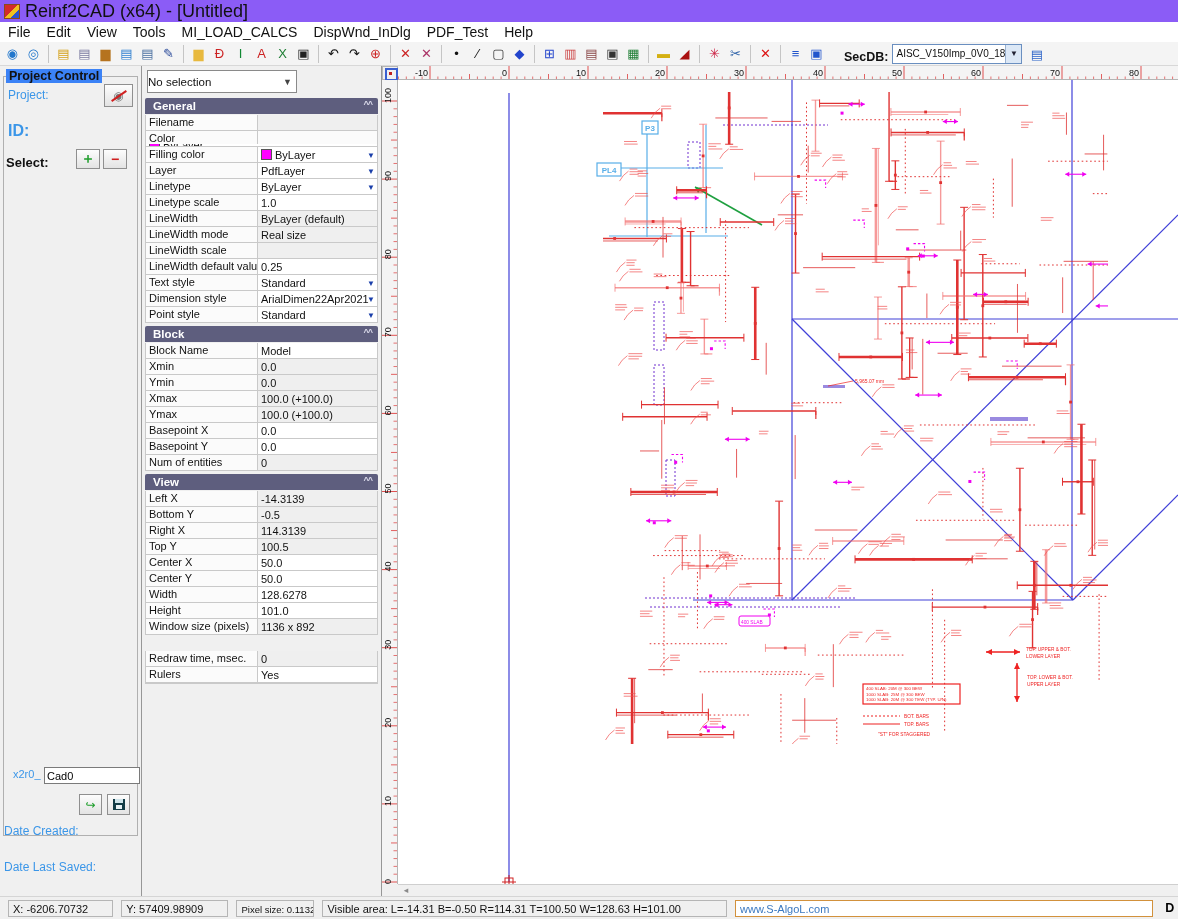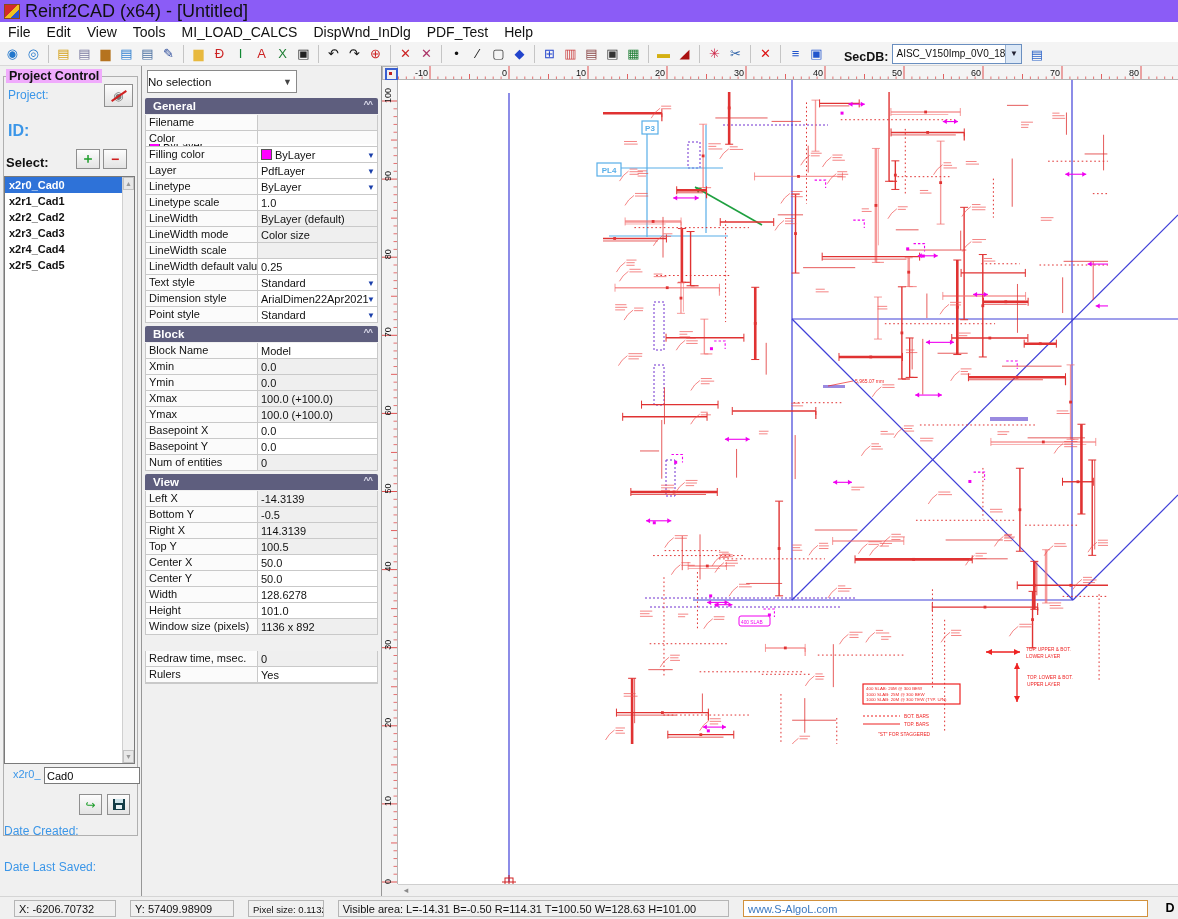--- a/index.html
+++ b/index.html
@@ -21,21 +21,21 @@
   .tb-sep{width:1px;height:18px;background:#c5c5c5;margin:0 4px;}
   .secdb{display:flex;align-items:flex-end;margin-left:17px;}
   .secdb-label{font-weight:bold;font-size:12.5px;margin-right:4px;}
   .secdb-combo{width:128px;height:18px;border:1px solid #6a8fc0;background:#fff;display:flex;align-items:center;}
   .secdb-combo .val{flex:1;font-size:10px;white-space:nowrap;overflow:hidden;padding-left:3px;}
   .secdb-combo .arr{width:15px;height:100%;background:#dce8f6;border-left:1px solid #9ab2d0;font-size:8px;
                     display:flex;align-items:center;justify-content:center;color:#223;}
   
   .leftpanel{left:0;top:66px;width:142px;height:830px;background:#f0f0f0;border-right:1px solid #979797;box-sizing:border-box;}
   .groupbox{position:absolute;left:3px;top:10px;width:133px;height:758px;border:1px solid #b0b0b0;}
-  .gb-title{position:absolute;left:6px;top:3px;background:#f0abfc;padding:0 3px;font-weight:bold;font-size:12.5px;}
+  .gb-title{position:absolute;left:6px;top:3px;background:#3b82f6;padding:0 3px;font-weight:bold;font-size:12.5px;}
   .blue-label{color:#3b96e8;font-size:12px;}
   .btn{background:linear-gradient(#fdfdfd,#e3e3e3);border:1px solid #8f8f8f;display:flex;align-items:center;
        justify-content:center;cursor:default;}
   .eye-btn{position:absolute;left:104px;top:18px;width:27px;height:21px;font-size:12px;color:#777;}
   .eye-btn .slash{position:absolute;width:18px;height:2px;background:#d02020;transform:rotate(-35deg);}
   .plus-btn{position:absolute;left:76px;top:83px;width:22px;height:18px;color:#1f9e2c;font-weight:bold;font-size:14px;}
   .minus-btn{position:absolute;left:103px;top:83px;width:22px;height:18px;color:#d02020;font-weight:bold;font-size:14px;}
   .listbox{position:absolute;left:4px;top:110px;width:129px;height:586px;background:#fff;border:1px solid #7a7a7a;}
   .list-item{height:16px;line-height:16px;font-weight:bold;font-size:11px;padding-left:4px;white-space:nowrap;}
   .list-item.sel{background:#2e72d8;color:#fff;}
@@ -74,21 +74,21 @@
   .corner-ico:before{content:"";position:absolute;left:2px;top:2px;width:3px;height:3px;background:#c02020;}
   .hruler{left:398px;top:66px;width:780px;height:14px;background:#f4f4f4;border-bottom:1px solid #b5b5b5;box-sizing:border-box;}
   .vruler{left:382px;top:80px;width:16px;height:804px;background:#f4f4f4;border-right:1px solid #b5b5b5;box-sizing:border-box;}
   .canvas{left:398px;top:80px;width:780px;height:804px;background:#ffffff;}
   .hscroll{left:398px;top:884px;width:780px;height:12px;background:#f0f0f0;border-top:1px solid #cfcfcf;box-sizing:border-box;}
   .hs-btn{position:absolute;left:2px;top:1px;width:12px;height:10px;color:#8a8a8a;font-size:9px;line-height:9px;text-align:center;}
   
   .statusbar{left:0;top:896px;width:1178px;height:23px;background:#f0f0f0;display:flex;align-items:center;
              font-size:11px;border-top:1px solid #d5d5d5;box-sizing:border-box;}
   .seg{height:17px;line-height:17px;border:1px solid #b5b5b5;background:#f0f0f0;padding:0 4px;box-sizing:border-box;
-       white-space:nowrap;overflow:hidden;margin-left:14px;}
+       white-space:nowrap;overflow:hidden;margin-left:8px;}
   .seg.www{background:#fff;border:1px solid #d2913c;color:#3a78c0;}
   .seg.dpart{border:none;background:none;font-weight:bold;font-size:12.5px;color:#000;}
 </style>
 </head>
 <body>
 
 <div class="abs titlebar">
   <div class="app-icon"></div>
   <span>Reinf2CAD (x64) - [Untitled]</span>
 </div>
@@ -169,32 +169,20 @@
       <span class="slash"></span>
   </div>
   <div class="abs blue-label" style="left:8px;top:56px;font-size:16px;font-weight:bold;">ID:</div>
   <div class="abs" style="left:6px;top:89px;font-weight:bold;font-size:13px;">Select:</div>
   <div class="btn plus-btn">
       <span>＋</span>
     </div>
   <div class="btn minus-btn">
       <span>−</span>
     </div>
-  <div class="listbox" id="cad-list">
-    <div class="list-sb">
-      <div class="sb-arrow" style="top:0;">▲</div>
-      <div class="sb-arrow" style="bottom:0;">▼</div>
-    </div>
-  <div class="list-item sel" style="width: 114px;">x2r0_Cad0</div>
-      <div class="list-item" style="width: 114px;">x2r1_Cad1</div>
-      <div class="list-item" style="width: 114px;">x2r2_Cad2</div>
-      <div class="list-item" style="width: 114px;">x2r3_Cad3</div>
-      <div class="list-item" style="width: 114px;">x2r4_Cad4</div>
-      <div class="list-item" style="width: 114px;">x2r5_Cad5</div>
-    </div>
   <div class="rename-row">
     <span class="abs blue-label" style="left:13px;top:-3px;font-size:11px;">x2r0_</span>
     <input class="rename-input" value="Cad0" style="">
   </div>
   <div class="btn abs" style="left:79px;top:728px;width:21px;height:19px;">
     <span style="color:#1f9e2c;font-size:12px;">↪</span>
   </div>
   <div class="btn abs" style="left:107px;top:728px;width:21px;height:19px;">
     <span class="disk"></span>
   </div>
@@ -261,21 +249,21 @@
       </div>
       <div class="prow" style="top: 145px;">
         <span class="lab">LineWidth</span>
         <span class="valcell ro">
           <span class="vtext">ByLayer (default)</span>
         </span>
       </div>
       <div class="prow" style="top: 161px;">
         <span class="lab">LineWidth mode</span>
         <span class="valcell ro">
-          <span class="vtext">Color size</span>
+          <span class="vtext">Real size</span>
         </span>
       </div>
       <div class="prow" style="top: 177px;">
         <span class="lab">LineWidth scale</span>
         <span class="valcell ro">
           <span class="vtext"></span>
         </span>
       </div>
       <div class="prow" style="top: 193px;">
         <span class="lab">LineWidth default value</span>

